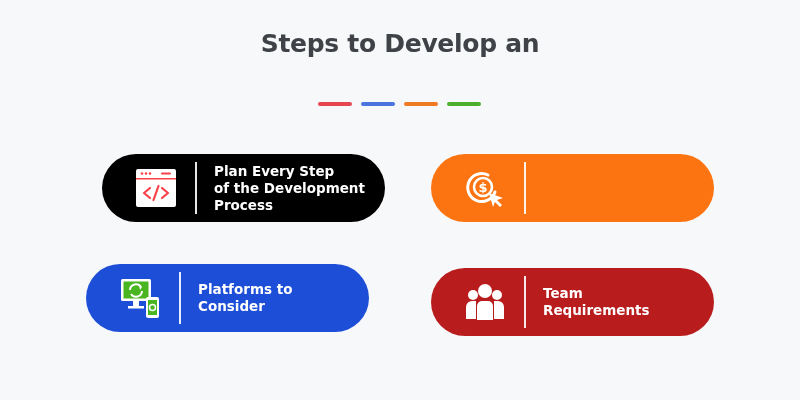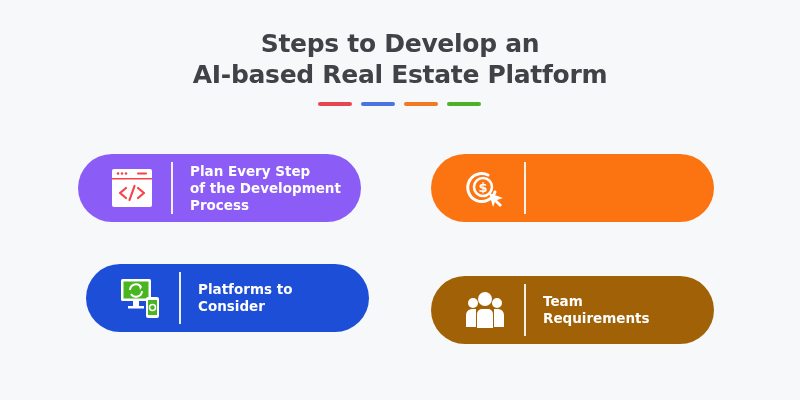--- a/index.html
+++ b/index.html
@@ -33,29 +33,28 @@
     display:flex; align-items:center;
     font-weight:bold; font-size:13.5px; line-height:17px;
     white-space:pre-line;
   }
 </style>
 </head>
 <body>
 
 <div class="title">
   <div>Steps to Develop an</div>
-  <div>AI-based Real Estate Platform</div>
 </div>
 
 <div class="accent-line" style="left:318px;background:#e6474e;"></div>
 <div class="accent-line" style="left:361px;background:#4a74e0;"></div>
 <div class="accent-line" style="left:404px;background:#f07a22;"></div>
 <div class="accent-line" style="left:447px;background:#4db02a;"></div>
 
-<div class="pill" style="left:78px;top:154px;background:#8b5cf6;">
+<div class="pill" style="left:102px;top:154px;background:#000000;">
   <div class="icon">
     <svg width="42" height="42" viewBox="0 0 42 42">
       <rect x="1" y="2" width="40" height="38" rx="2" fill="#fff"></rect>
       <rect x="1" y="11" width="40" height="1.5" fill="#f9414a"></rect>
       <circle cx="7" cy="6.5" r="1.3" fill="#f9414a"></circle>
       <circle cx="11" cy="6.5" r="1.3" fill="#f9414a"></circle>
       <circle cx="15" cy="6.5" r="1.3" fill="#f9414a"></circle>
       <rect x="26" y="5.5" width="10" height="2" rx="1" fill="#f9414a"></rect>
       <path d="M15 21 L9 26 L15 31" stroke="#f9414a" stroke-width="2.2" fill="none" stroke-linecap="round" stroke-linejoin="round"></path>
       <path d="M27 21 L33 26 L27 31" stroke="#f9414a" stroke-width="2.2" fill="none" stroke-linecap="round" stroke-linejoin="round"></path>
@@ -93,21 +92,21 @@
       <rect x="27" y="20" width="13" height="21" rx="2" fill="#fff"></rect>
       <rect x="29" y="23" width="9" height="15" fill="#49b520"></rect>
       <circle cx="33.5" cy="30.5" r="3" stroke="#fff" stroke-width="1.5" fill="none"></circle>
     </svg>
   </div>
   <div class="divider"></div>
   <div class="label">Platforms to
 Consider</div>
 </div>
 
-<div class="pill" style="left:431px;top:276px;background:#a16207;">
+<div class="pill" style="left:431px;top:268px;background:#b91c1c;">
   <div class="icon">
     <svg width="42" height="42" viewBox="0 0 42 42">
       <circle cx="9" cy="14" r="5" fill="#fff"></circle>
       <circle cx="33" cy="14" r="5" fill="#fff"></circle>
       <circle cx="21" cy="10" r="7" fill="#fff"></circle>
       <path d="M2 38 L2 26 A6 6 0 0 1 8 20 L12 20 L12 38 Z" fill="#fff"></path>
       <path d="M40 38 L40 26 A6 6 0 0 0 34 20 L30 20 L30 38 Z" fill="#fff"></path>
       <path d="M13 39 L13 25 A5 5 0 0 1 18 20 L24 20 A5 5 0 0 1 29 25 L29 39 Z" fill="#fff"></path>
     </svg>
   </div>

